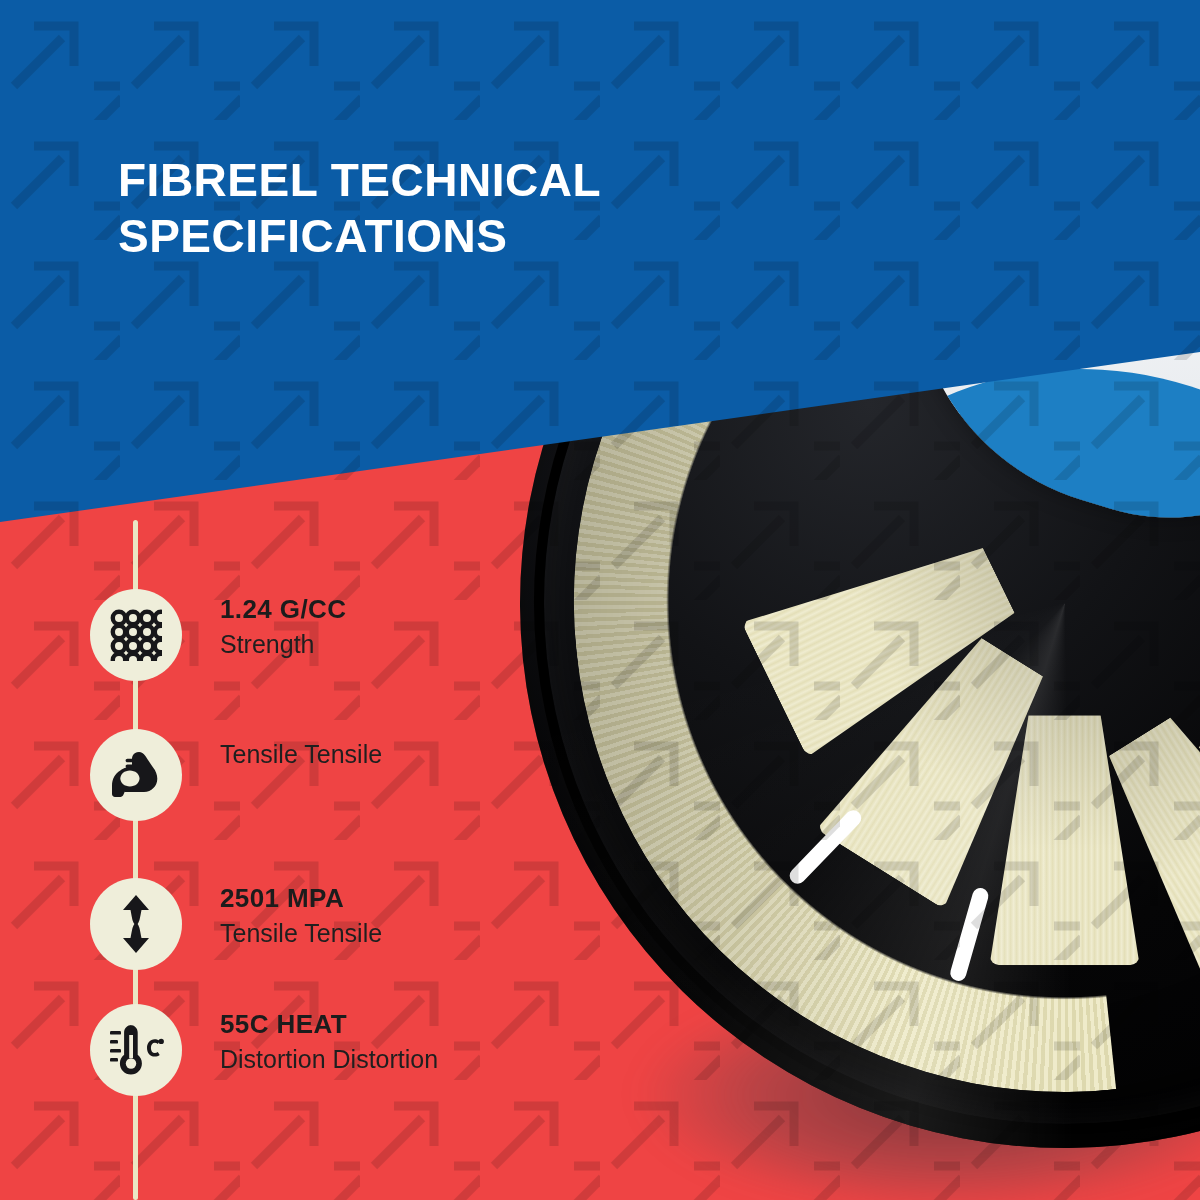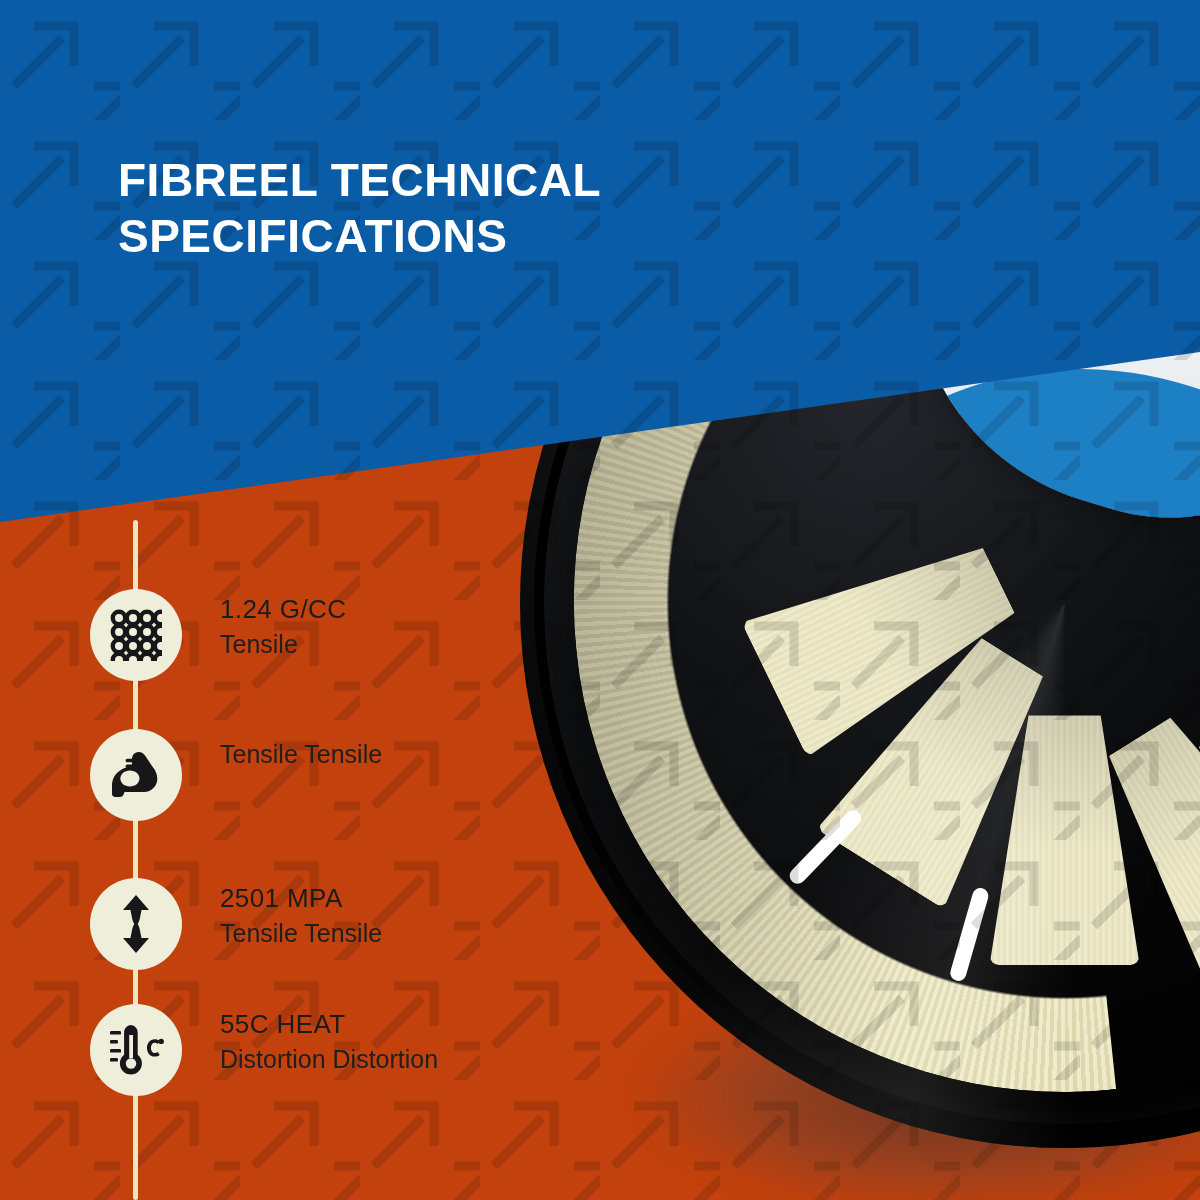--- a/index.html
+++ b/index.html
@@ -4,21 +4,21 @@
 <title>Fibreel Technical Specifications</title>
 <style>
   * { margin:0; padding:0; box-sizing:border-box; }
   html,body{
     width:1200px; height:1200px; overflow:hidden;
     background:#ffffff;
     font-family:"Liberation Sans", sans-serif;
   }
   #stage{
     position:relative; width:1200px; height:1200px; overflow:hidden;
-    background:#c2410c;
+    background:#ef4444;
   }
 
   
   .photo{ position:absolute; inset:0; overflow:hidden; }
 
   .shadow-blob{
     position:absolute; left:640px; top:980px;
     width:620px; height:230px; border-radius:50%;
     background:radial-gradient(ellipse at 50% 50%, rgba(40,44,52,.55) 0%, rgba(60,64,72,.30) 45%, rgba(255,255,255,0) 72%);
     filter:blur(14px);
@@ -171,21 +171,21 @@
     position:absolute; left:90px; width:540px; height:92px;
   }
   .spec .bubble{
     position:absolute; left:0; top:0; width:92px; height:92px;
     border-radius:50%; background:#efeeda;
     display:flex; align-items:center; justify-content:center;
   }
   .spec .bubble svg{ display:block; }
   .spec .txt{ position:absolute; left:130px; top:6px; width:420px; }
   .spec .val{
-    font-size:26px; font-weight:normal; color:#1c1c1c; letter-spacing:.4px;
+    font-size:26px; font-weight:bold; color:#1c1c1c; letter-spacing:.4px;
     text-transform:uppercase; line-height:1.15;
   }
   .spec .lbl{
     font-size:25px; color:#1f1f1f; line-height:1.3; margin-top:3px;
   }
 </style>
 </head>
 <body>
 
 <div id="stage">
@@ -277,21 +277,21 @@
               <circle cx="51" cy="37" r="6.2"></circle>
             <circle cx="9" cy="51" r="6.2"></circle>
               <circle cx="23" cy="51" r="6.2"></circle>
               <circle cx="37" cy="51" r="6.2"></circle>
               <circle cx="51" cy="51" r="6.2"></circle>
           </g>
         </svg>
       </div>
       <div class="txt">
         <div class="val">1.24 G/CC</div>
-        <div class="lbl">Tensile</div>
+        <div class="lbl">Strength</div>
       </div>
     </div>
 
     <div class="spec" style="top:729px;">
       <div class="bubble">
         <svg width="54" height="50" viewBox="0 0 54 50">
           <path fill="#17171a" d="M30 2c-3 0-5 1.4-6.2 3.4-.6 1-.8 2.2-.8 3.3h-4.6c-1 0-1.8.8-1.8 1.8s.8 1.8 1.8 1.8H23v2.1h-4.6c-1 0-1.8.8-1.8 1.8 0 .6.3 1.1.7 1.4-2.3.6-4.3 1.7-6 3C6 23.6 3 29.2 3 35.8V44c0 1.6 1.3 3 3 3h5.5c1.2 0 2.3-.8 2.8-1.9l1.4-3.4c.3.2.7.3 1.1.3h18.3c7.3 0 13.2-5.9 13.2-13.2 0-4-1.5-8-4.2-11.3C41 13.2 38 8.2 35.8 5.3 34.5 3.3 32.5 2 30 2z"></path>
           <path fill="#efeeda" d="M30.5 28.5c0 4.4-4.3 8-9.6 8s-9.6-3.6-9.6-8 4.3-8 9.6-8 9.6 3.6 9.6 8z"></path>
         </svg>
       </div>

